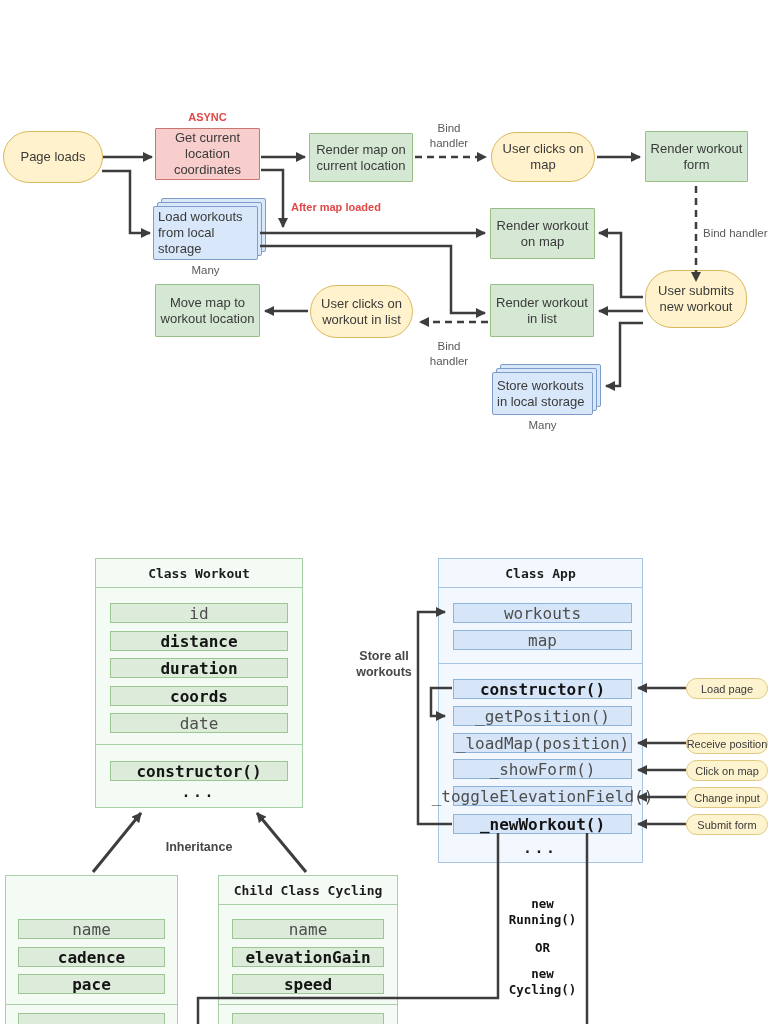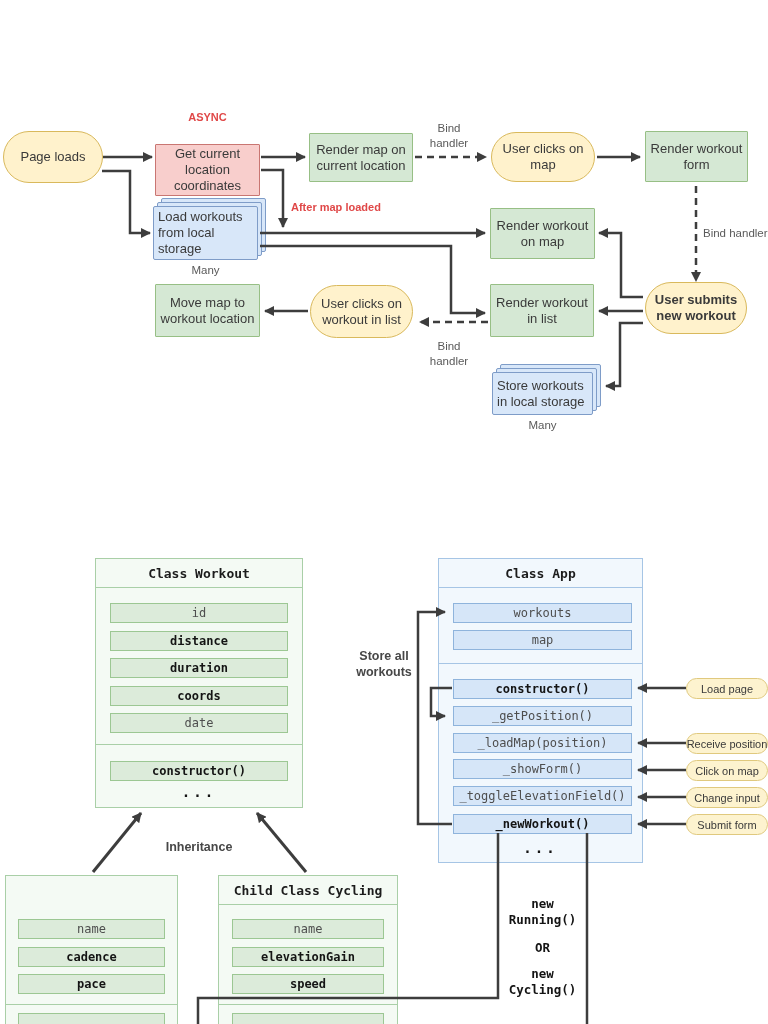--- a/index.html
+++ b/index.html
@@ -26,21 +26,21 @@
   .blbl{font-weight:bold;color:#474747;font-size:12.5px;}
   
   .clsbox{position:absolute;box-sizing:border-box;z-index:2;}
   .gcls{background:#F4FAF4;border:1px solid #A9CFA7;}
   .bcls{background:#F2F8FD;border:1px solid #A6C5E5;}
   .clstitle{position:absolute;left:0;right:0;top:0;height:29px;display:flex;align-items:center;justify-content:center;
         font-family:"DejaVu Sans Mono",monospace;font-weight:bold;font-size:13px;color:#1c1c1c;box-sizing:border-box;}
   .gcls .clstitle{border-bottom:1px solid #A9CFA7;}
   .bcls .clstitle{border-bottom:1px solid #A6C5E5;}
   .crow{position:absolute;height:20px;display:flex;align-items:center;justify-content:center;
-        font-family:"DejaVu Sans Mono",monospace;font-size:12px;color:#4e4e4e;box-sizing:border-box;}
+        font-family:"DejaVu Sans Mono",monospace;font-size:16px;color:#4e4e4e;box-sizing:border-box;}
   .grow{background:#DCEBDA;border:1px solid #9CC793;}
   .brow{background:#D6E6F8;border:1px solid #8FB4DC;}
   .bold{font-weight:bold;color:#141414;}
   .divider{position:absolute;left:0;right:0;height:0;border-top:1px solid;}
   .gdiv{border-color:#A9CFA7;}
   .bdiv{border-color:#A6C5E5;}
   .dots{position:absolute;left:0;right:0;text-align:center;font-family:"DejaVu Sans Mono",monospace;
         font-weight:bold;font-size:14px;letter-spacing:3px;color:#141414;}
   .pill{position:absolute;height:21px;background:#FDF3CF;border:1.5px solid #E0C97E;border-radius:11px;
         display:flex;align-items:center;justify-content:center;font-size:11px;color:#3a3a3a;
@@ -93,21 +93,21 @@
     <path class="ln" d="M498,833 L498,998 L198,998 L198,1026"></path>
     <path class="ln" d="M587,833 V1026"></path>
   </svg>
 
   <div class="lbl red ctr" style="left:155px;top:110px;width:105px;">ASYNC</div>
 
   <div class="node stadium" style="left:3px;top:131px;width:100px;height:52px;">
     <span>Page loads</span>
   </div>
 
-  <div class="node pinkbox" style="left:155px;top:144px;width:105px;height:52px;">
+  <div class="node pinkbox" style="left:155px;top:128px;width:105px;height:52px;">
     <span>Get current location coordinates</span>
   </div>
 
   <div class="node greenbox" style="left:309px;top:133px;width:104px;height:49px;">
     <span>Render map on current location</span>
   </div>
 
   <div class="lbl pre ctr" style="left:417px;top:121px;width:64px;">Bind
 handler</div>
 
@@ -144,21 +144,21 @@
     <span>User clicks on workout in list</span>
   </div>
 
   <div class="node greenbox" style="left:490px;top:284px;width:104px;height:53px;">
     <span>Render workout in list</span>
   </div>
 
   <div class="lbl pre ctr" style="left:417px;top:339px;width:64px;">Bind
 handler</div>
 
-  <div class="node stadium" style="left:645px;top:282px;width:102px;height:52px;font-weight:bold;">
+  <div class="node stadium" style="left:645px;top:270px;width:102px;height:58px;">
     <span>User submits new workout</span>
   </div>
 
   <div class="stack" style="left:492px;top:372px;width:101px;height:43px;">
     <div class="stack-layer off1"></div>
     <div class="stack-layer off2"></div>
     <div class="stack-layer stack-front">
       <span>Store workouts in local storage</span>
     </div>
   </div>

